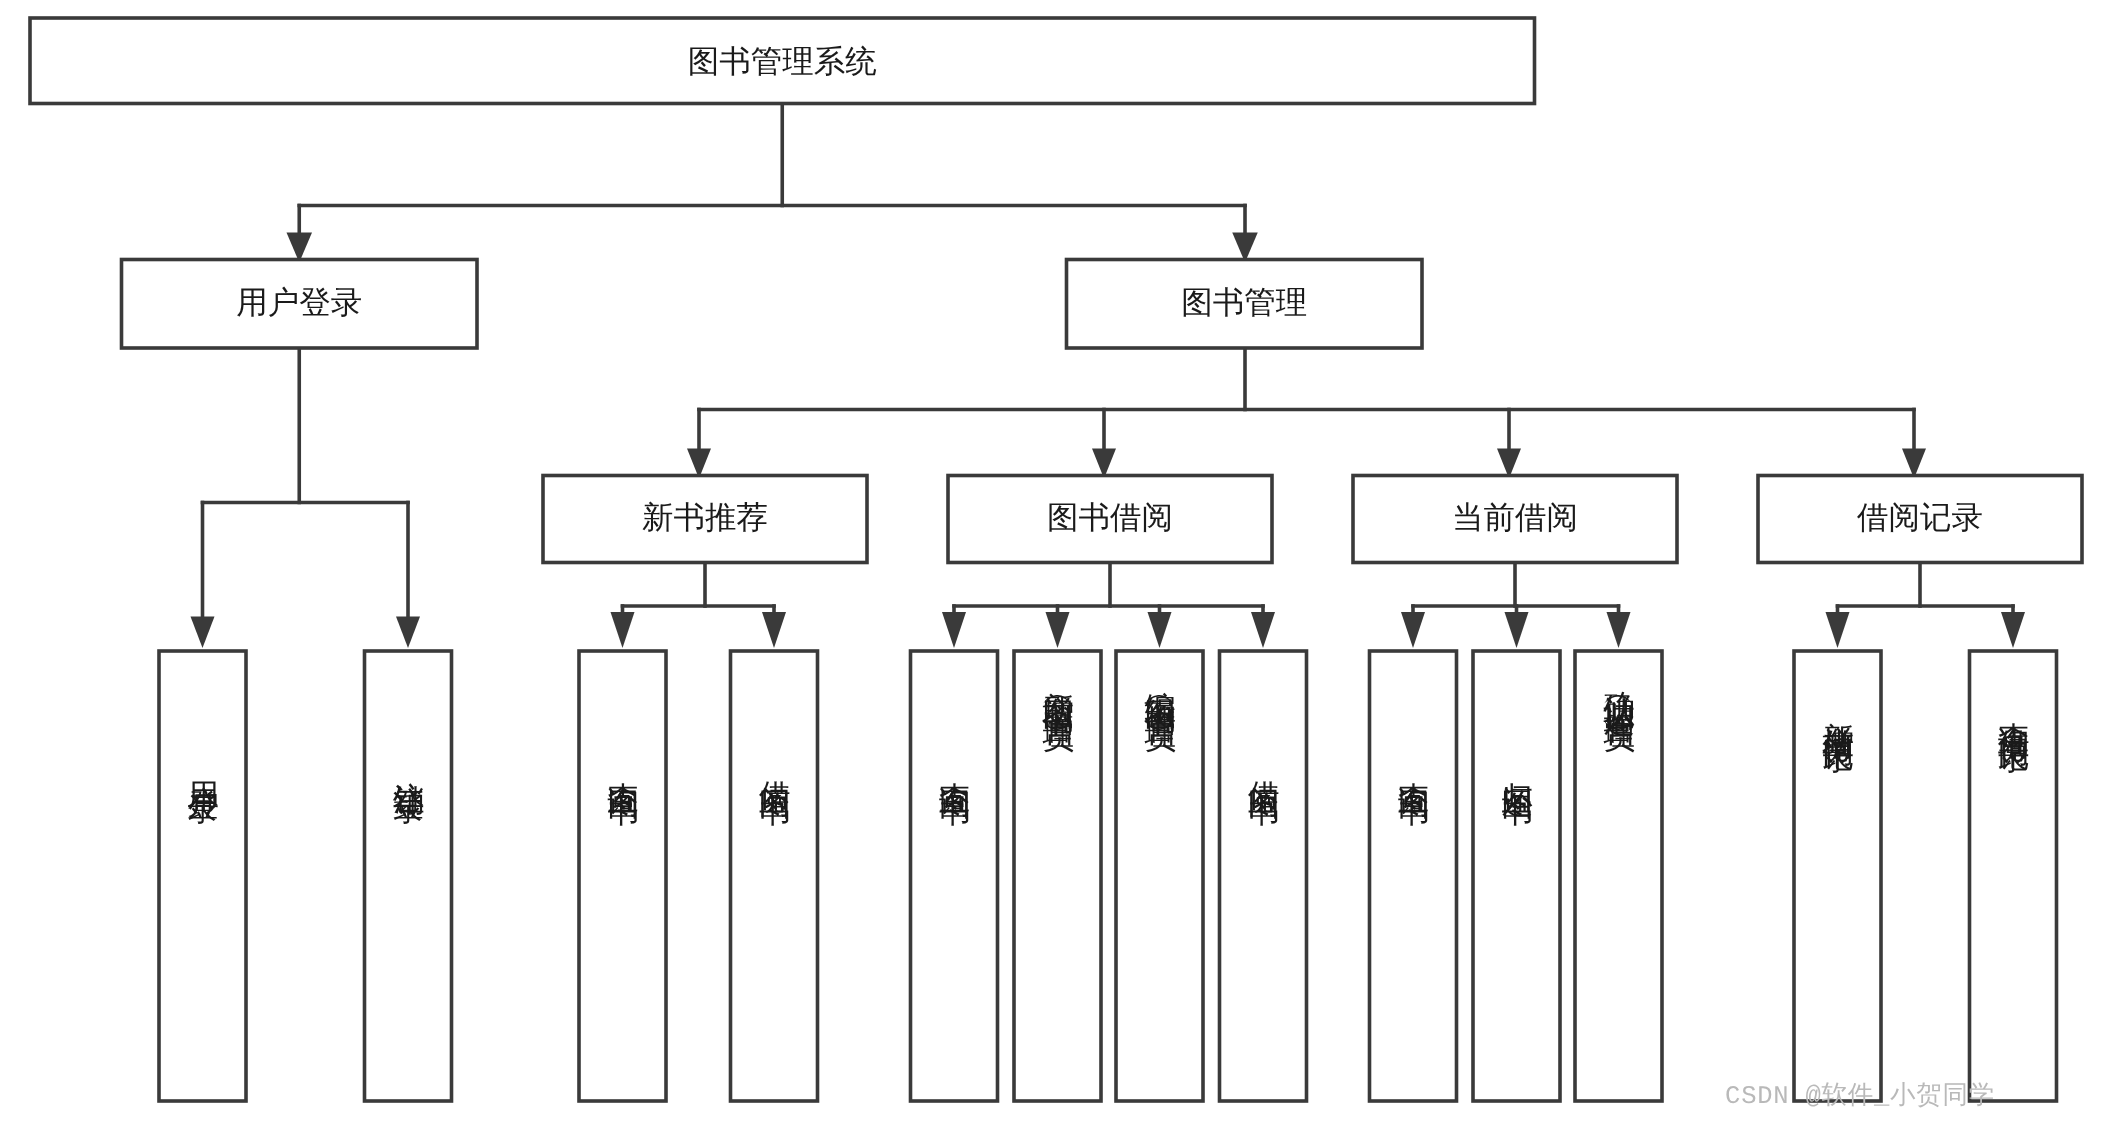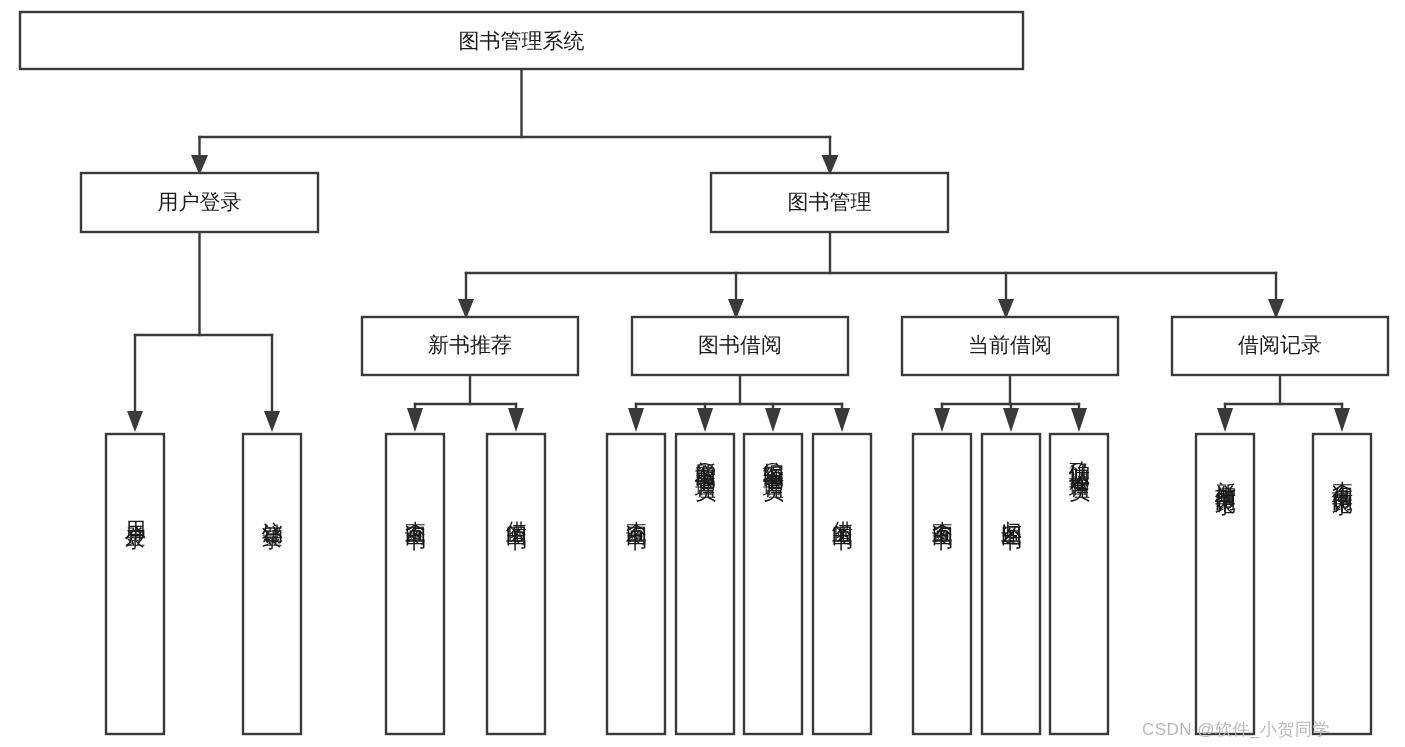--- a/index.html
+++ b/index.html
@@ -60,21 +60,21 @@
     color: #1a1a1a;
     white-space: nowrap;
     text-align: center;
     transform: translateX(-50%);
     pointer-events: none;
   }
   .watermark {
     position: absolute;
     right: 8px;
     bottom: 6px;
-    font-family: Liberation Sans, sans-serif;
+    font-family: Liberation Mono, monospace;
     font-size: 17px;
     color: #b9b9b9;
     white-space: nowrap;
     letter-spacing: 0.5px;
   }
 </style>
 </head>
 <body>
 
 <div id="diagram-root">

